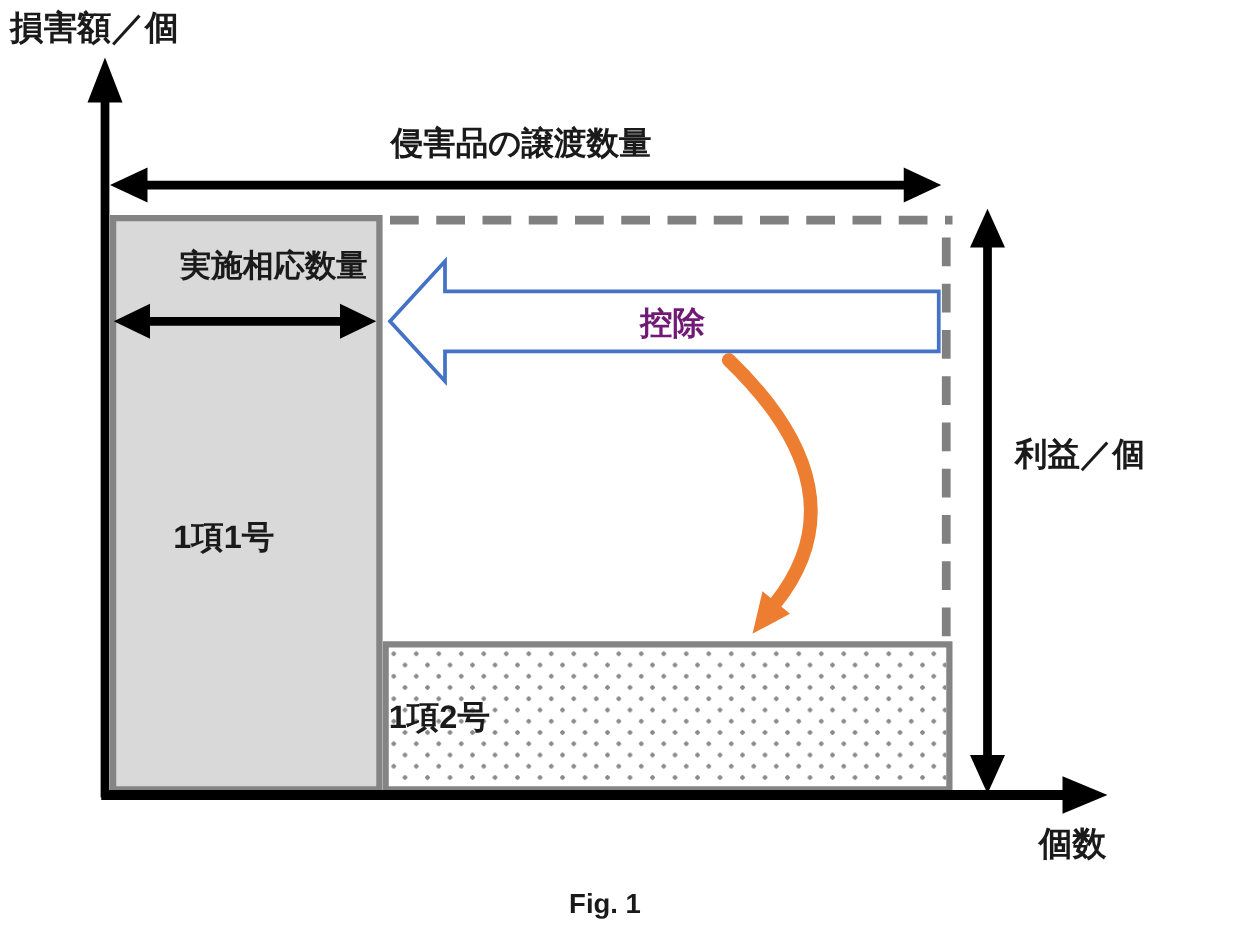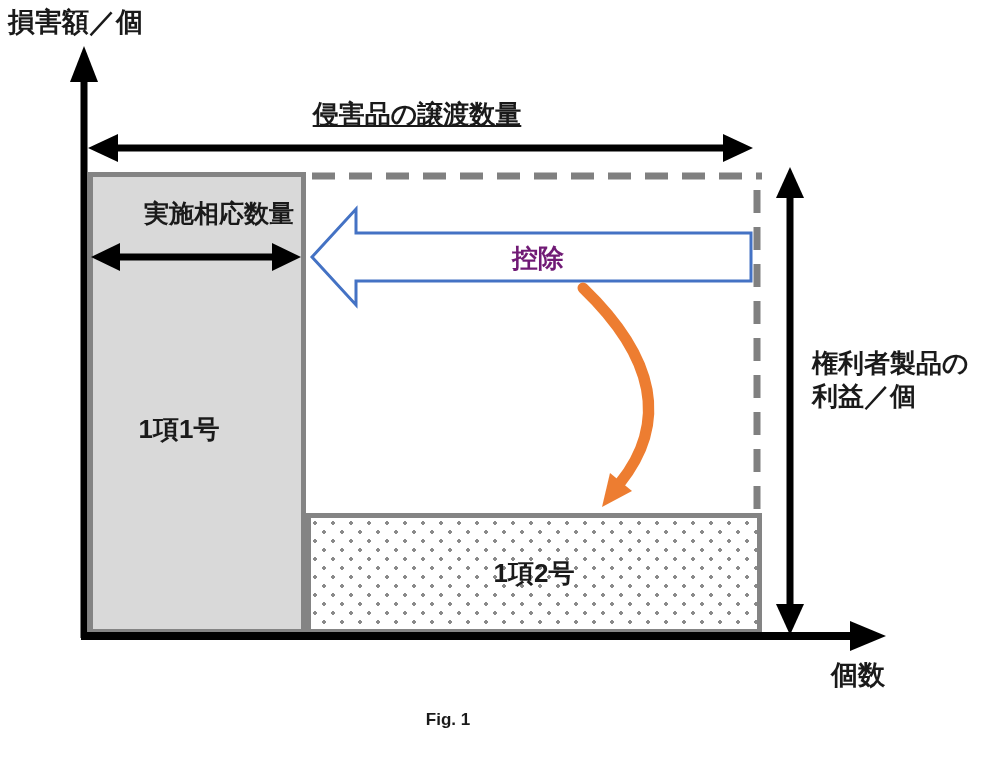--- a/index.html
+++ b/index.html
@@ -22,21 +22,21 @@
     box-sizing:border-box;border:5px solid #848484;
     background-color:#ffffff;
     background-image:
       radial-gradient(circle,#8a8a8a 1.6px,rgba(0,0,0,0) 1.9px),
       radial-gradient(circle,#8a8a8a 1.6px,rgba(0,0,0,0) 1.9px);
     background-size:18px 18px,18px 18px;
     background-position:4px 5px,13px 14px;
   }
   .dotted-box-inner{
     position:absolute;left:0;top:0;width:100%;height:100%;
-    display:flex;flex-direction:column;align-items:center;justify-content:center;
+    display:flex;flex-direction:column;align-items:flex-start;justify-content:center;
     gap:4px;
   }
   .svg-layer{position:absolute;left:0;top:0;width:1000px;height:758px;pointer-events:none;}
   .fs26{font-size:26px;line-height:1.2;}
   .fs25{font-size:25px;line-height:1.2;}
   .blue-text{color:#701a75;}
   .orange-text{color:#ed7d31;}
 </style>
 </head>
 <body>
@@ -90,30 +90,29 @@
     </g>
 
     <g>
       <path d="M 583 288 Q 692 393 620 483" fill="none" stroke="#ed7d31" stroke-width="11" stroke-linecap="round"></path>
       <polygon points="602,507 632,491 610,473" fill="#ed7d31"></polygon>
     </g>
   </svg>
 
   <div class="txt fs26" style="left:8px;top:6px;font-size:27px;">損害額／個</div>
 
-  <div class="txt fs26 center" style="left:242px;top:99px;width:350px;text-decoration:underline;">侵害品の譲渡数量</div>
+  <div class="txt fs26 center" style="left:242px;top:99px;width:350px;">侵害品の譲渡数量</div>
 
   <div class="txt fs25 center" style="left:88px;top:198px;width:262px;">実施相応数量</div>
 
   <div class="txt fs26 center" style="left:88px;top:414px;width:182px;">1項1号</div>
 
   <div class="txt fs26 center blue-text" style="left:348px;top:243px;width:380px;">控除</div>
 
   <div class="txt fs26" style="left:812px;top:347px;line-height:33px;">
-    <div>権利者製品の</div>
     <div>利益／個</div>
   </div>
 
   <div class="txt center" style="left:798px;top:657px;width:120px;font-size:27px;text-align:center;">個数</div>
 
-  <div class="txt center" style="left:348px;top:710px;width:200px;font-size:17px;">Fig. 1</div>
+  <div class="txt center" style="left:384px;top:710px;width:200px;font-size:22px;">Fig. 1</div>
 
 </div>
 
 </body></html>

